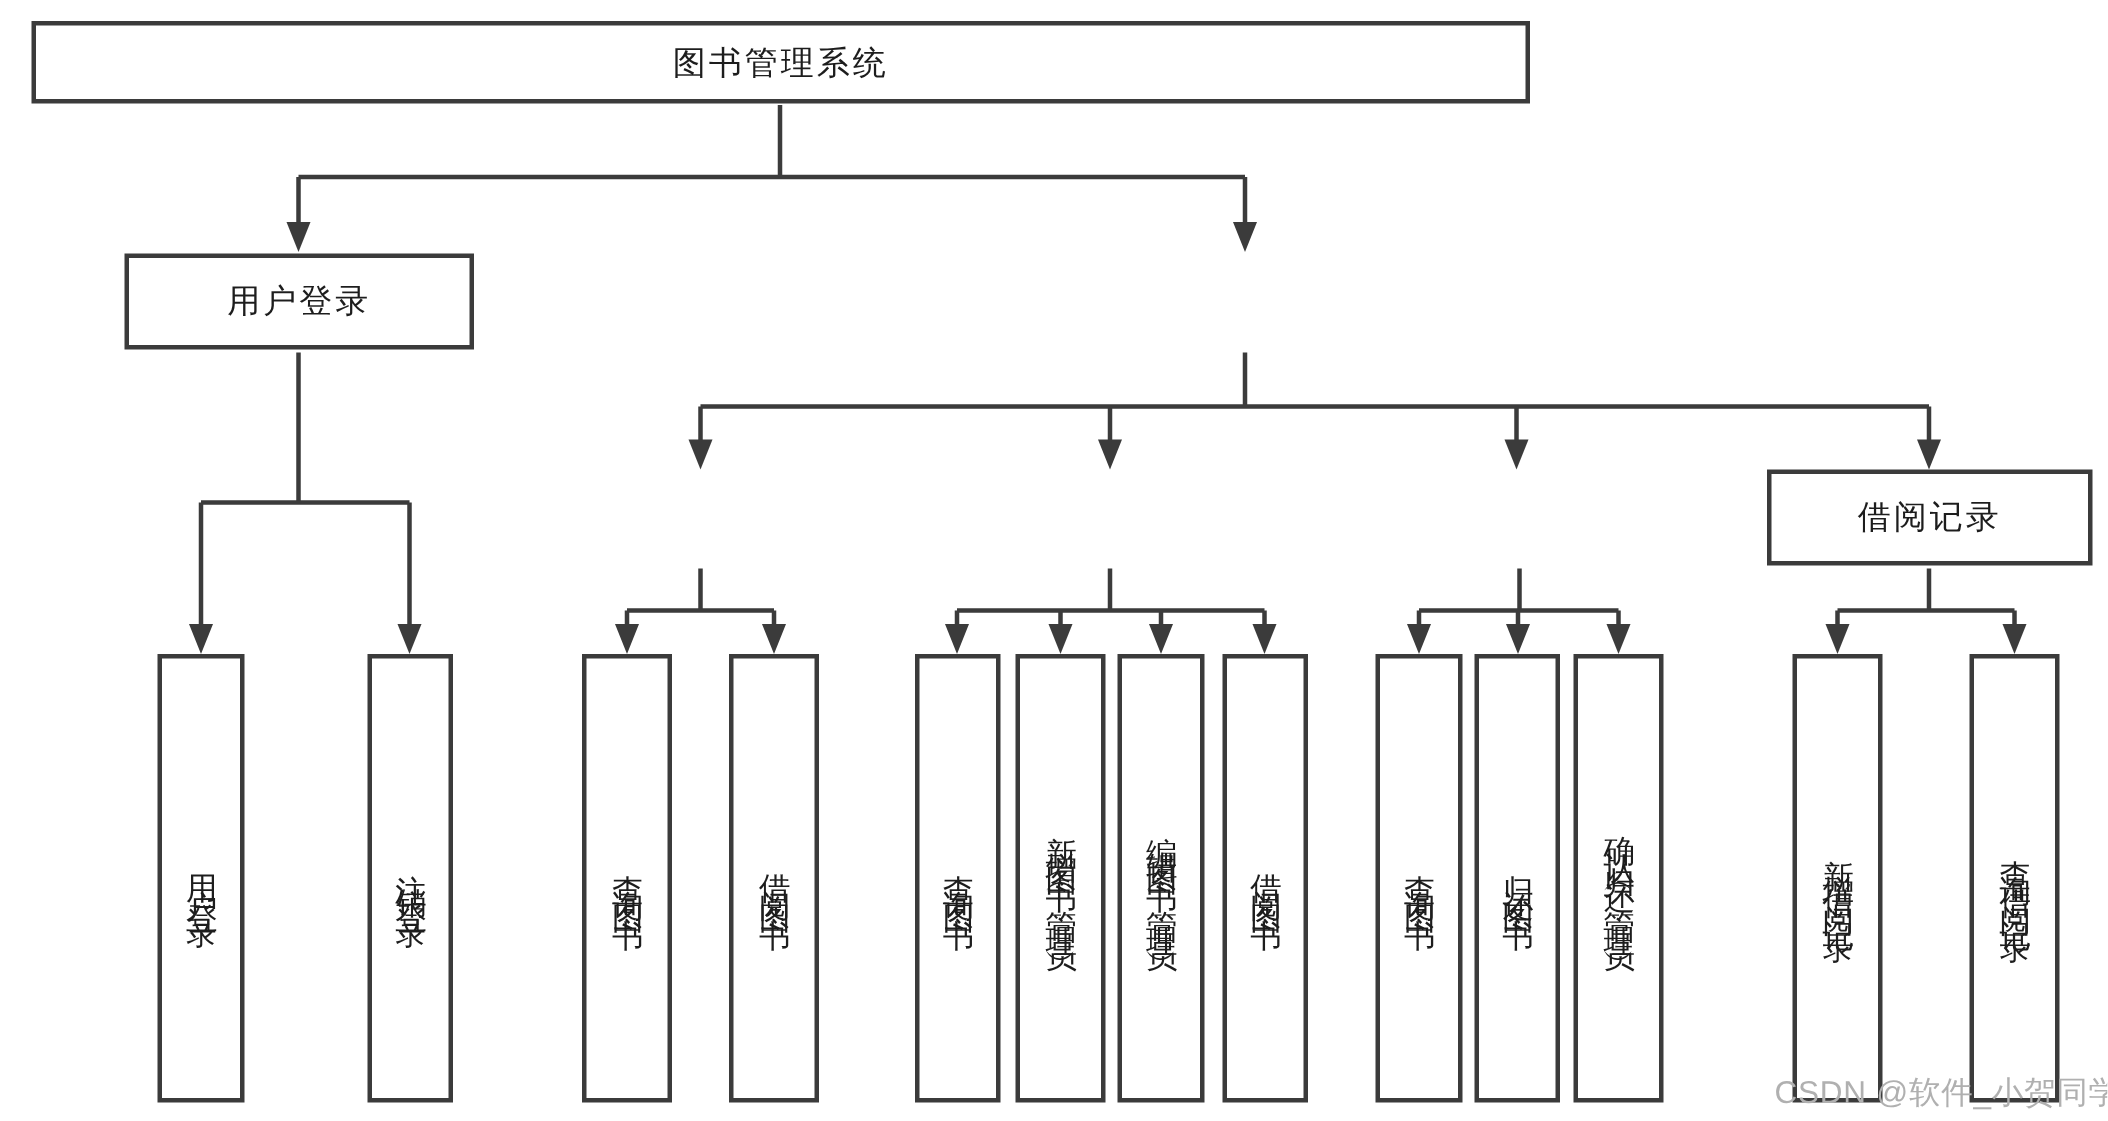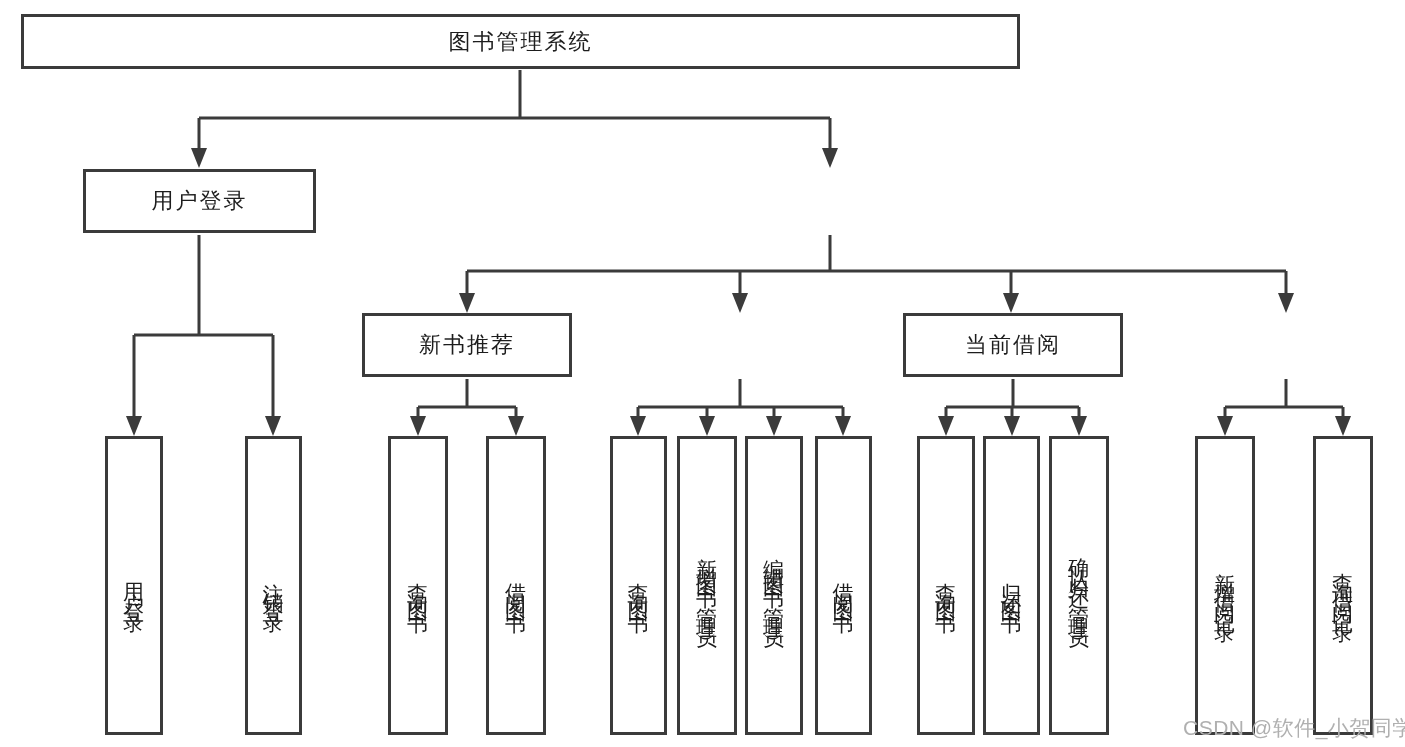--- a/index.html
+++ b/index.html
@@ -96,25 +96,22 @@
   </svg>
 
   <div class="node hnode" style="left:21px;top:14px;width:999px;height:55px">
     <span>图书管理系统</span>
   </div>
 
   <div class="node hnode" style="left:83px;top:169px;width:233px;height:64px">
     <span>用户登录</span>
   </div>
 
-  <div class="node hnode" style="left:362px;top:313px;width:210px;height:64px">
-    <span>新书推荐</span>
-  </div>
-  <div class="node hnode" style="left:903px;top:313px;width:220px;height:64px">
-    <span>当前借阅</span>
+  <div class="node hnode" style="left:1178px;top:313px;width:217px;height:64px">
+    <span>借阅记录</span>
   </div>
 
   <div class="node leaf" style="left:105px;top:436px;width:58px;height:299px">
     <span>用户登录</span>
   </div>
   <div class="node leaf" style="left:245px;top:436px;width:57px;height:299px">
     <span>注销登录</span>
   </div>
 
   <div class="node leaf" style="left:388px;top:436px;width:60px;height:299px">

